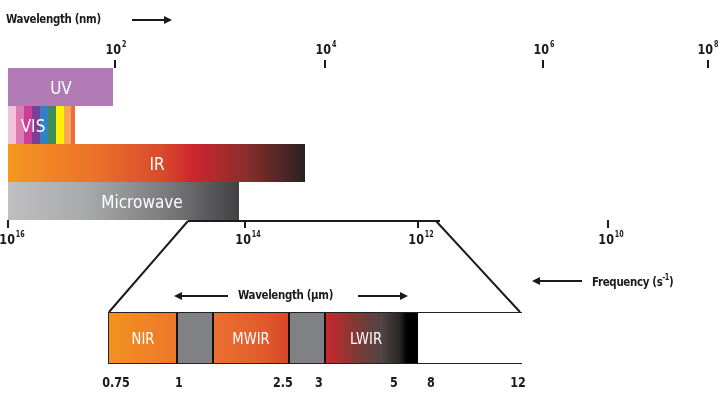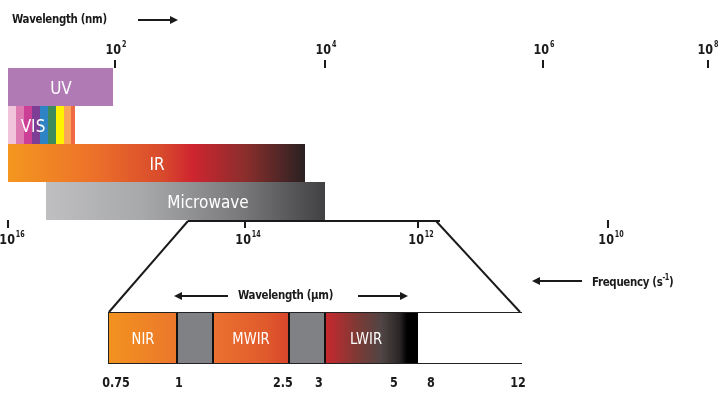--- a/index.html
+++ b/index.html
@@ -29,21 +29,21 @@
     .ir-seg:last-child { border-right: none; }
     .ir-seg-label { position: absolute; top: 50%; left: 50%; transform: translate(-50%, -50%) scaleX(0.82); color: #ffffff; font-family: "DejaVu Sans", sans-serif; font-size: 16px; white-space: nowrap; }
 
     .um-label { font-family: "DejaVu Sans", sans-serif; font-size: 14px; font-weight: bold; transform: translateX(-50%) scaleX(0.8); white-space: nowrap; color: #1a1a1a; }
 
     svg.connectors { position: absolute; left: 0; top: 0; width: 720px; height: 405px; pointer-events: none; }
   </style>
 </head>
 <body>
 
-<div class="abs" style="left:12px; top:10px; height:18px; width:180px;">
+<div class="abs" style="left:6px; top:10px; height:18px; width:180px;">
   <span class="abs axis-title" style="left:0; top:1px;">Wavelength (nm)</span>
   <div class="abs arrow-line" style="left:126px; top:9px; width:34px;"></div>
   <div class="abs arrow-head-right" style="left:158px; top:6px;"></div>
 </div>
 
 <div class="abs tick-label" style="left:100px; top:40px; width:32px;"><span>10</span><sup>2</sup></div>
 <div class="abs tick" style="left:114px; top:60px; height:8px;"></div>
 
 <div class="abs tick-label" style="left:310px; top:40px; width:32px;"><span>10</span><sup>4</sup></div>
 <div class="abs tick" style="left:324px; top:60px; height:8px;"></div>
@@ -66,21 +66,21 @@
       #2e83c5 32px, #2e83c5 40px,
       #3e8a5c 40px, #3e8a5c 48px,
       #fff200 48px, #fff200 56px,
       #f9a65a 56px, #f9a65a 63px,
       #ef6b46 63px, #ef6b46 67px);">
     <span class="seg-label" style="left:37%;">VIS</span>
   </div>
   <div class="seg" style="width:297px; background:linear-gradient(to right, #f4971f 0%, #ec6f2a 30%, #d84a2c 52%, #cf2530 62%, #8a2e2c 80%, #2a2122 100%);">
     <span class="seg-label" style="left:50%;">IR</span>
   </div>
-  <div class="seg" style="width:279px; background:linear-gradient(to right, #bfbfc1 0%, #a7a8aa 35%, #79797b 70%, #414143 100%);margin-left:38px;">
+  <div class="seg" style="width:231px; background:linear-gradient(to right, #bfbfc1 0%, #a7a8aa 35%, #79797b 70%, #414143 100%);">
     <span class="seg-label" style="left:58%;">Microwave</span>
   </div>
 </div>
 
 <div class="abs tick" style="left:7px; top:220px; height:8px;"></div>
 <div class="abs tick-label" style="left:-6px; top:230px; width:36px;"><span>10</span><sup>16</sup></div>
 
 <div class="abs tick" style="left:244px; top:220px; height:8px;"></div>
 <div class="abs tick-label" style="left:230px; top:230px; width:36px;"><span>10</span><sup>14</sup></div>
 

